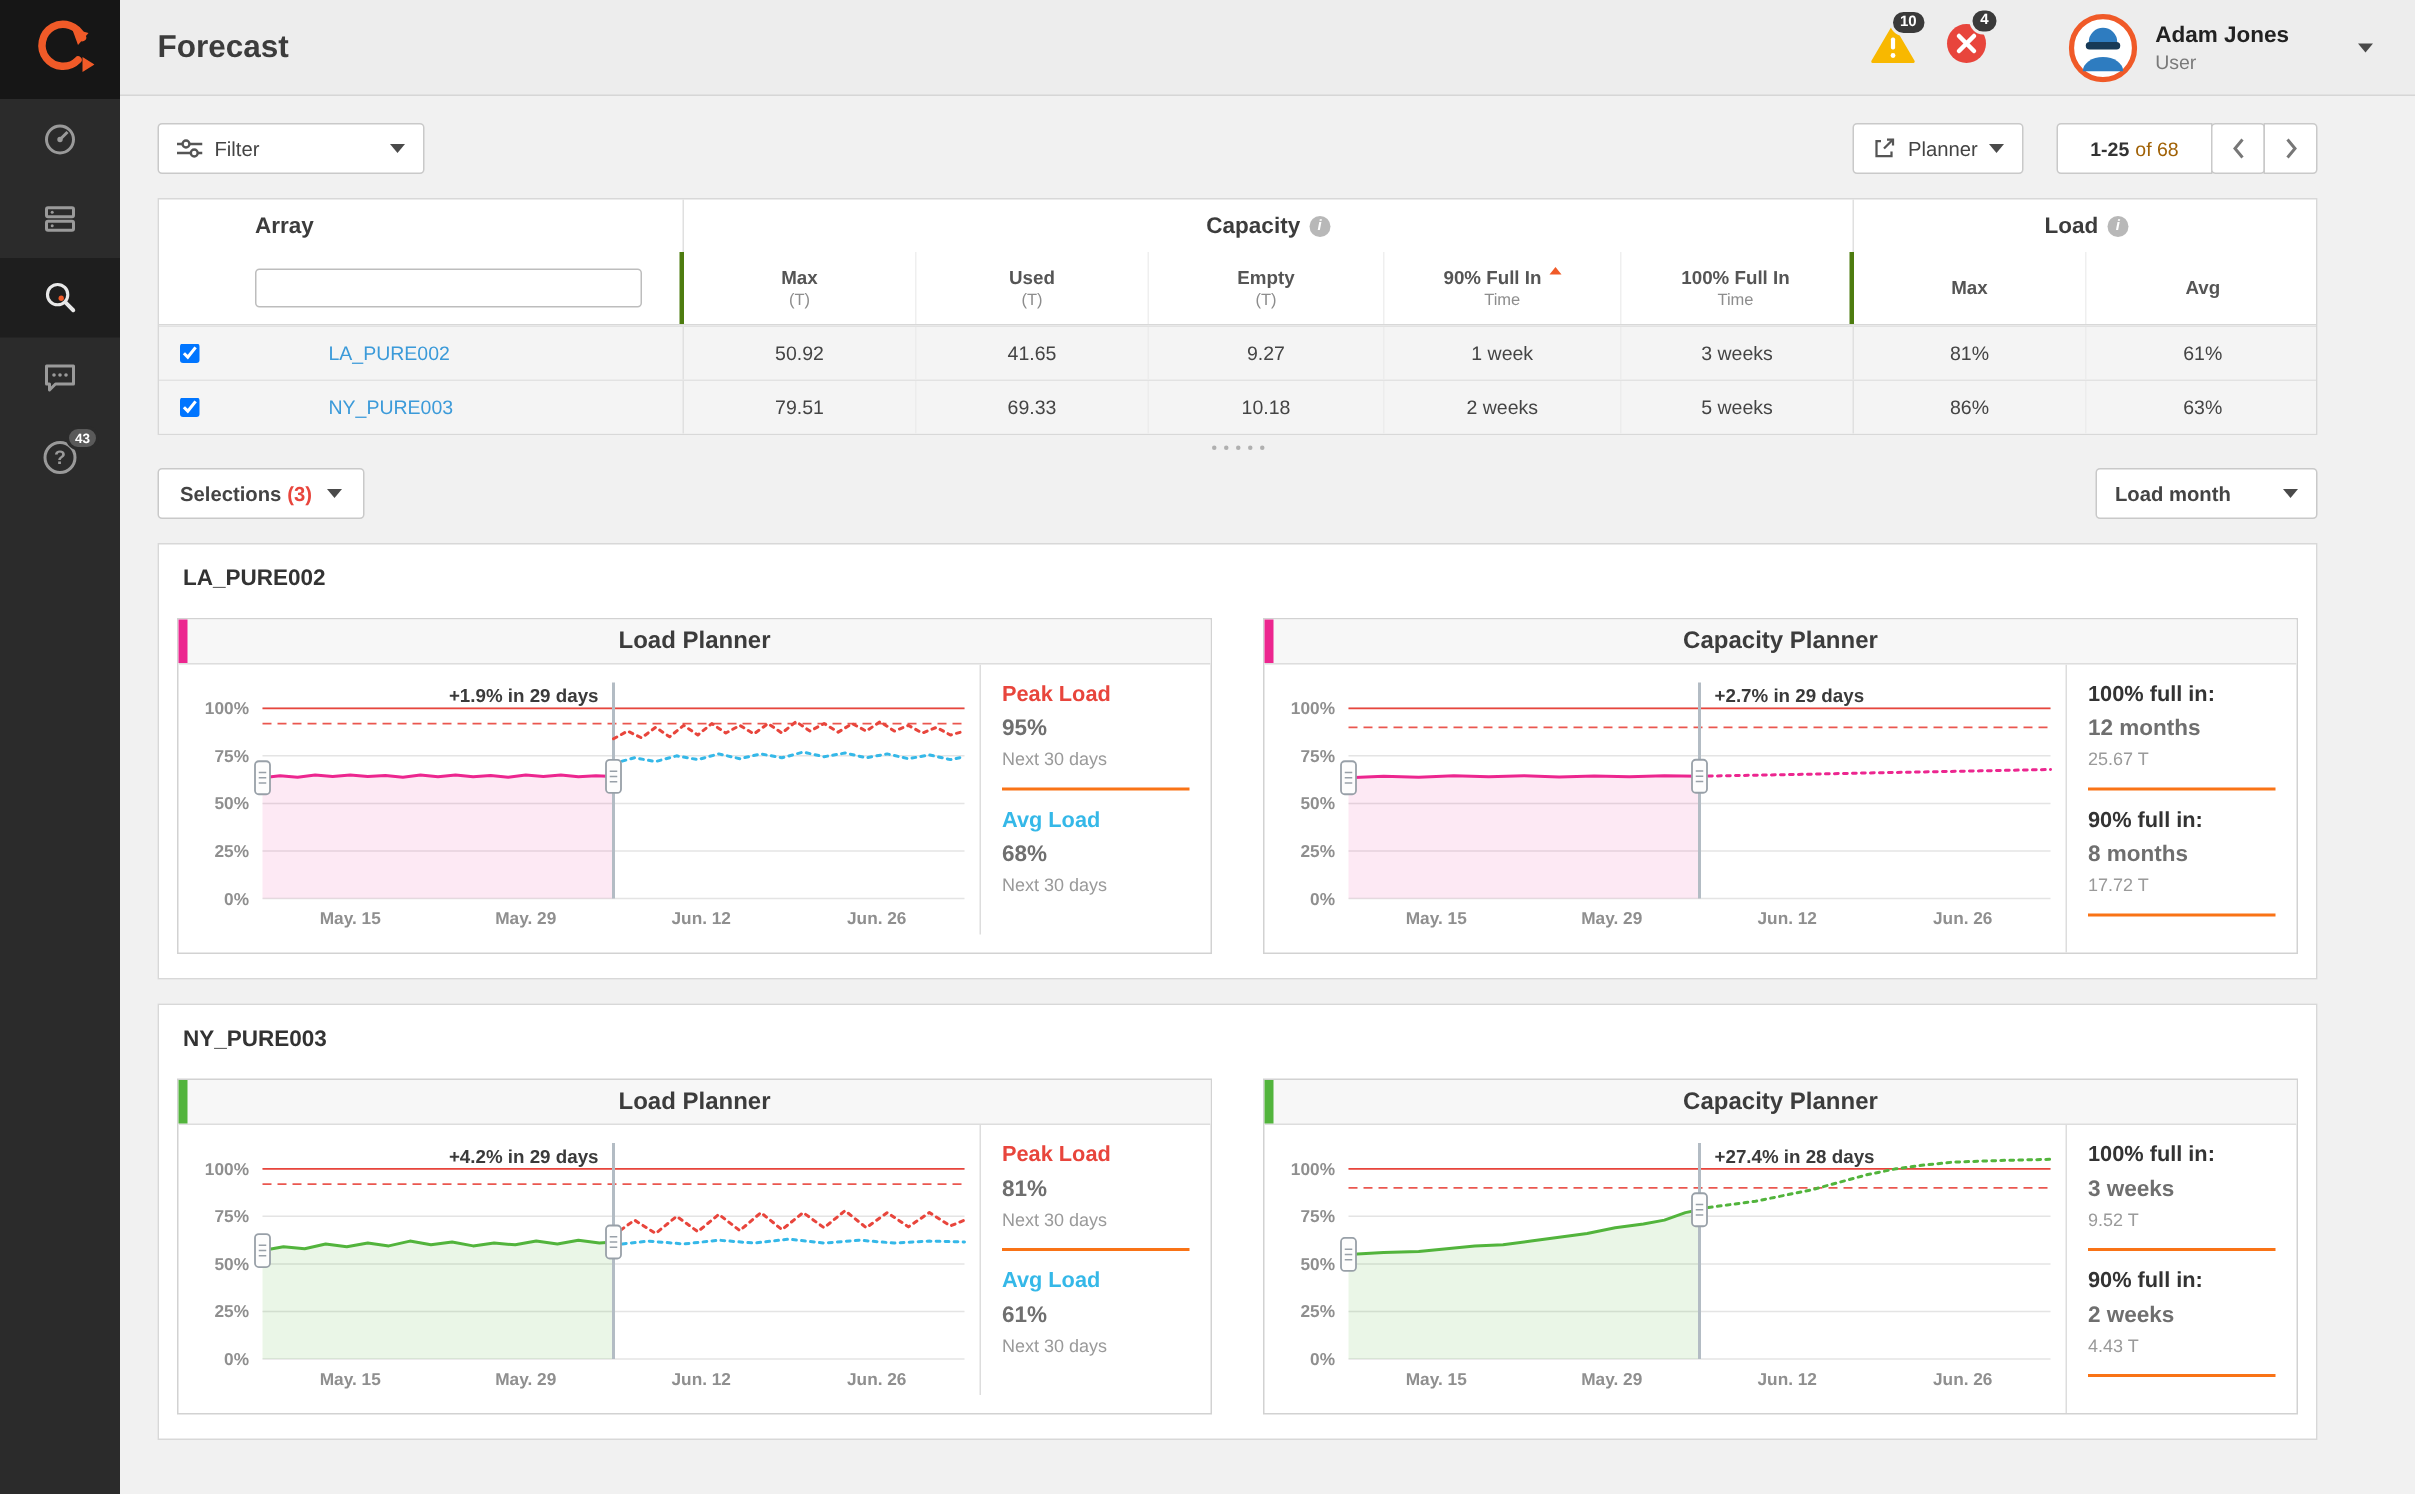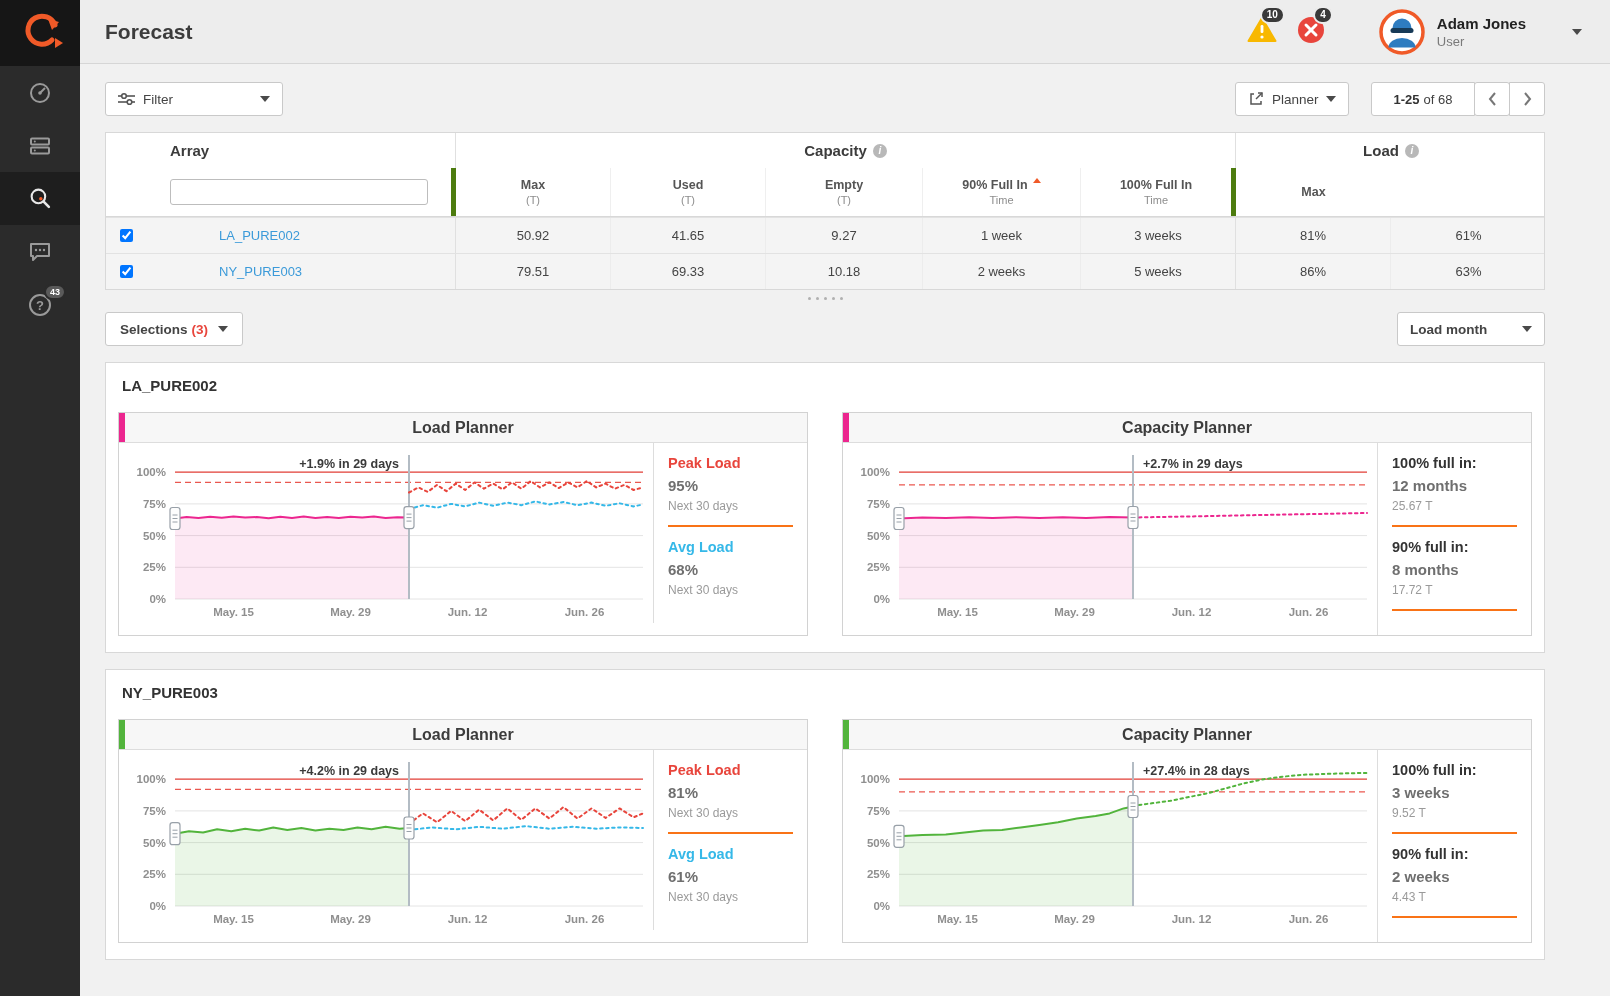--- a/index.html
+++ b/index.html
@@ -39,38 +39,38 @@
     font-size:13.5px; color:#444; cursor:pointer; }
   .filter-btn { width:178px; padding:16px 12px; }
   .filter-btn .caret { margin-left:auto; }
   .btn .icon { margin-right:8px; display:flex; }
   .toolbar-right { display:flex; align-items:center; }
   .export-btn { width:114px; padding:0 12px; margin-right:22px; }
   .export-btn .caret { margin-left:auto; }
   .pager { display:flex; }
   .pager-range { width:104px; justify-content:center; border-radius:3px 0 0 3px; font-size:13px; }
   .pager-range b { color:#333; margin-right:4px; }
-  .pager-range .muted { color:#404040; }
+  .pager-range .muted { color:#a16207; }
   .pager-btn { width:36px; justify-content:center; margin-left:-1px; }
   .pager-btn:last-child { border-radius:0 3px 3px 0; }
 
   
   .table-card { margin-top:16px; background:#fff; border:1px solid #d8d8d8; }
   .grid-groups { display:grid; grid-template-columns:350px 780px 310px; }
   .grid-cols { display:grid; grid-template-columns:350px 155px 155px 157px 158px 155px 155px 155px; }
   .g-cell { height:35px; display:flex; align-items:center; justify-content:center; font-size:15px; font-weight:700; color:#3c3c3c; }
   .g-cell.boundary { border-right:1px solid #e0e0e0; }
   .g-array { justify-content:flex-start; padding-left:64px; }
   .info-icon { width:14px; height:14px; border-radius:50%; background:#b8b8b8; color:#fff; font-size:10px; font-weight:700;
     display:inline-flex; align-items:center; justify-content:center; margin-left:6px; font-style:italic; cursor:pointer; }
   .h-row { border-bottom:1px solid #d8d8d8; }
   .h-cell { height:48px; display:flex; flex-direction:column; align-items:center; justify-content:center;
     font-size:12.5px; font-weight:700; color:#555; border-right:1px solid #efefef; text-align:center; }
   .h-cell:last-child { border-right:none; }
-  .h-cell.boundary { border-right:5px solid #4d7c0f; }
+  .h-cell.boundary { border-right:3px solid #4d7c0f; }
   .h-cell .unit { font-size:11px; color:#8d8d8d; font-weight:400; margin-top:2px; }
   .h-array { align-items:flex-start; justify-content:center; padding-left:64px; }
   .h-array input { width:258px; height:26px; border:1px solid #bdbdbd; border-radius:3px; padding:0 6px; font-size:12px; }
   .sort-caret { display:inline-block; width:0; height:0; border-left:4px solid transparent; border-right:4px solid transparent;
     border-bottom:5px solid #f05a28; margin-left:5px; }
   .head-line { display:flex; }
   .t-row { background:#f4f4f4; border-top:1px solid #e2e2e2; cursor:pointer; }
   .t-cell { height:35px; display:flex; align-items:center; justify-content:center; font-size:13px; color:#444; border-right:1px solid #ececec; }
   .t-cell:last-child { border-right:none; }
   .t-cell.boundary { border-right:1px solid #e0e0e0; }
@@ -282,20 +282,23 @@
               <span class="sort-caret"></span>
             </span>
           <span class="unit">Time</span>
         </div>
         <div class="h-cell boundary">
           <span>100% Full In</span>
             <span class="unit">Time</span>
         </div>
         <div class="h-cell">
           <span>Max</span>
+        </div>
+        <div class="h-cell">
+          <span>Avg</span>
         </div>
       </div>
 
       <div class="grid-cols t-row">
         <div class="t-cell array-cell boundary">
           <input type="checkbox" checked="" style="">
           <a href="#" class="array-link">LA_PURE002</a>
         </div>
         <div class="t-cell">50.92</div>
         <div class="t-cell">41.65</div>

